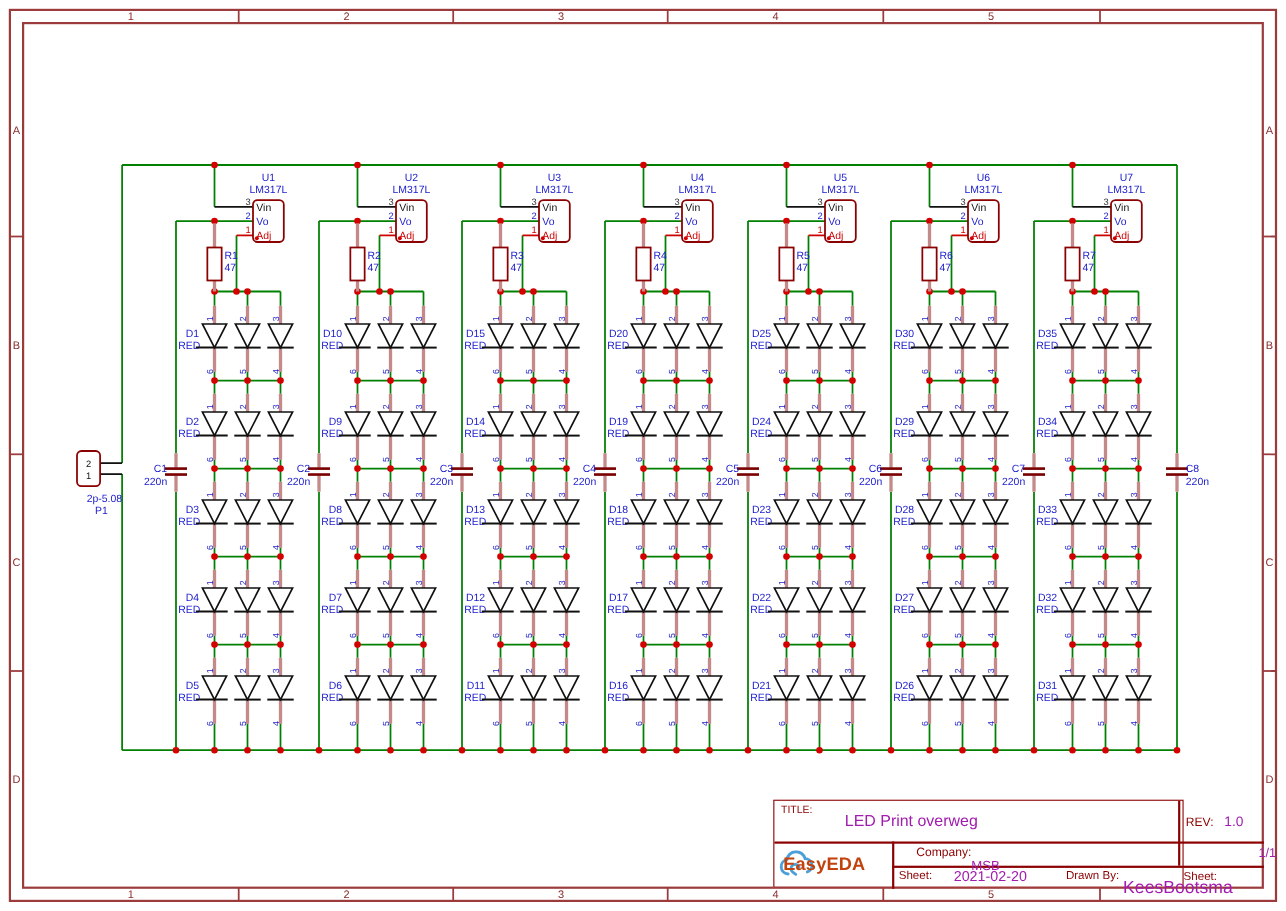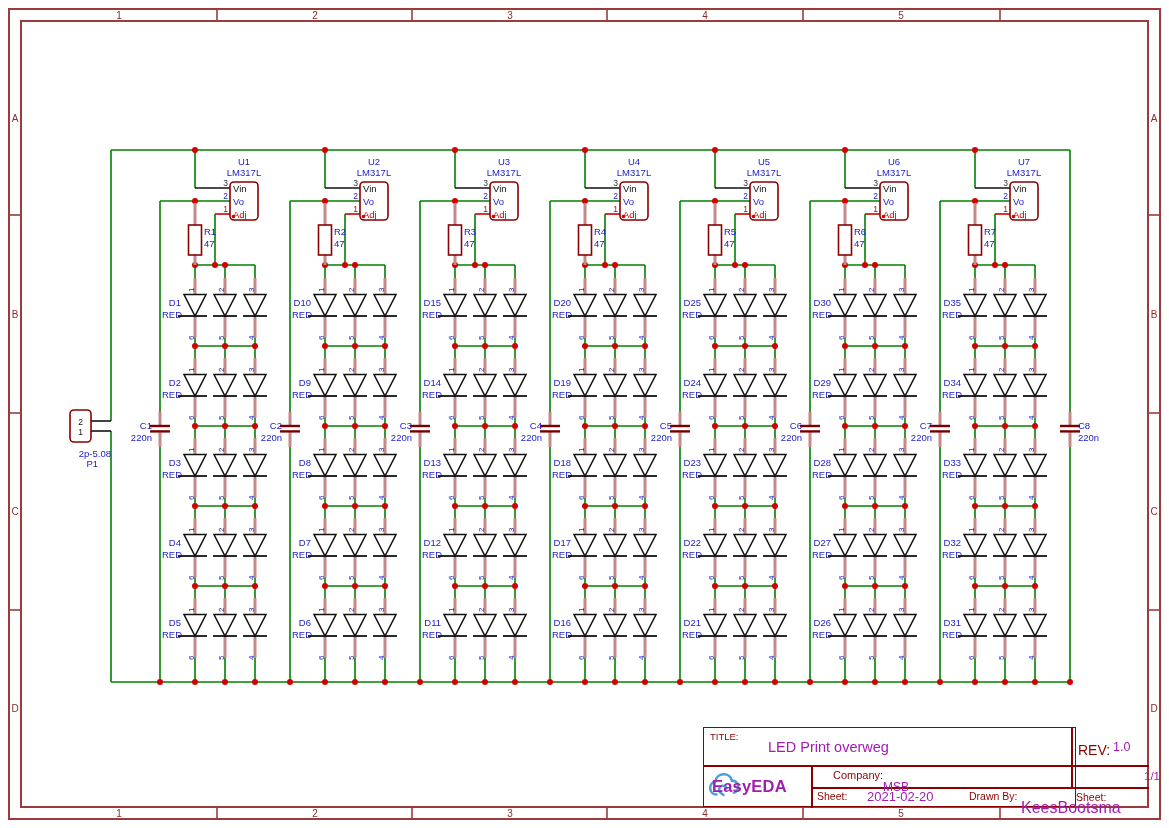--- a/index.html
+++ b/index.html
@@ -7,32 +7,32 @@
   #stage{position:absolute;left:0;top:0;width:1169px;height:828px;}
   svg text{font-family:"Liberation Sans",sans-serif;}
   
   .tb{position:absolute;left:703px;top:727px;width:373px;height:80px;border:1.6px solid #8b0000;box-sizing:border-box;background:#fff;}
   .tb .ln{position:absolute;background:#8b0000;}
   .tb span{position:absolute;white-space:nowrap;}
   .lbl{color:#8b0000;}
   .val{color:#a21caf;}
   .t-title-label{left:6px;top:3px;font-size:9.5px;}
   .t-title{left:64px;top:11px;font-size:14.5px;}
-  .t-rev-label{left:374px;top:14px;font-size:14px;}
+  .t-rev-label{left:374px;top:14px;font-size:11px;}
   .t-rev{left:409px;top:12px;font-size:12.5px;}
   .t-company-label{left:113px;top:41px;font-size:11px;margin-left:16px;}
   .t-company{left:179px;top:52px;font-size:12px;}
   .t-sheet-label{left:372px;top:43px;font-size:10.5px;margin-top:20px;}
   .t-sheet{left:416px;top:42px;font-size:11.5px;margin-left:24px;}
   .t-date-label{left:113px;top:62px;font-size:10.5px;}
   .t-date{left:163px;top:61px;font-size:13px;}
   .t-drawn-label{left:249px;top:62px;font-size:10.5px;padding-left:16px;}
   .t-drawn{left:317px;top:71px;font-size:16px;}
   .logo{position:absolute;left:4px;top:41px;width:102px;height:34px;display:flex;align-items:center;}
-  .logo-text{font-size:16.5px;font-weight:bold;color:#a21caf;margin-left:4px;letter-spacing:0.2px;}
+  .logo-text{font-size:16.5px;font-weight:bold;color:#c2410c;margin-left:4px;letter-spacing:0.2px;}
 </style>
 </head>
 <body>
 
 <div id="stage">
   <svg id="schematic" width="1169" height="828" viewBox="0 0 1169 828">
       <g>
         <rect x="9" y="9" width="1151" height="810" fill="none" stroke="#9b3b3b" stroke-width="2"></rect>
         <rect x="21" y="21" width="1127" height="786" fill="none" stroke="#9b3b3b" stroke-width="2"></rect>
         <line x1="217" y1="9" x2="217" y2="21" stroke="#9b3b3b" stroke-width="1.6"></line>

